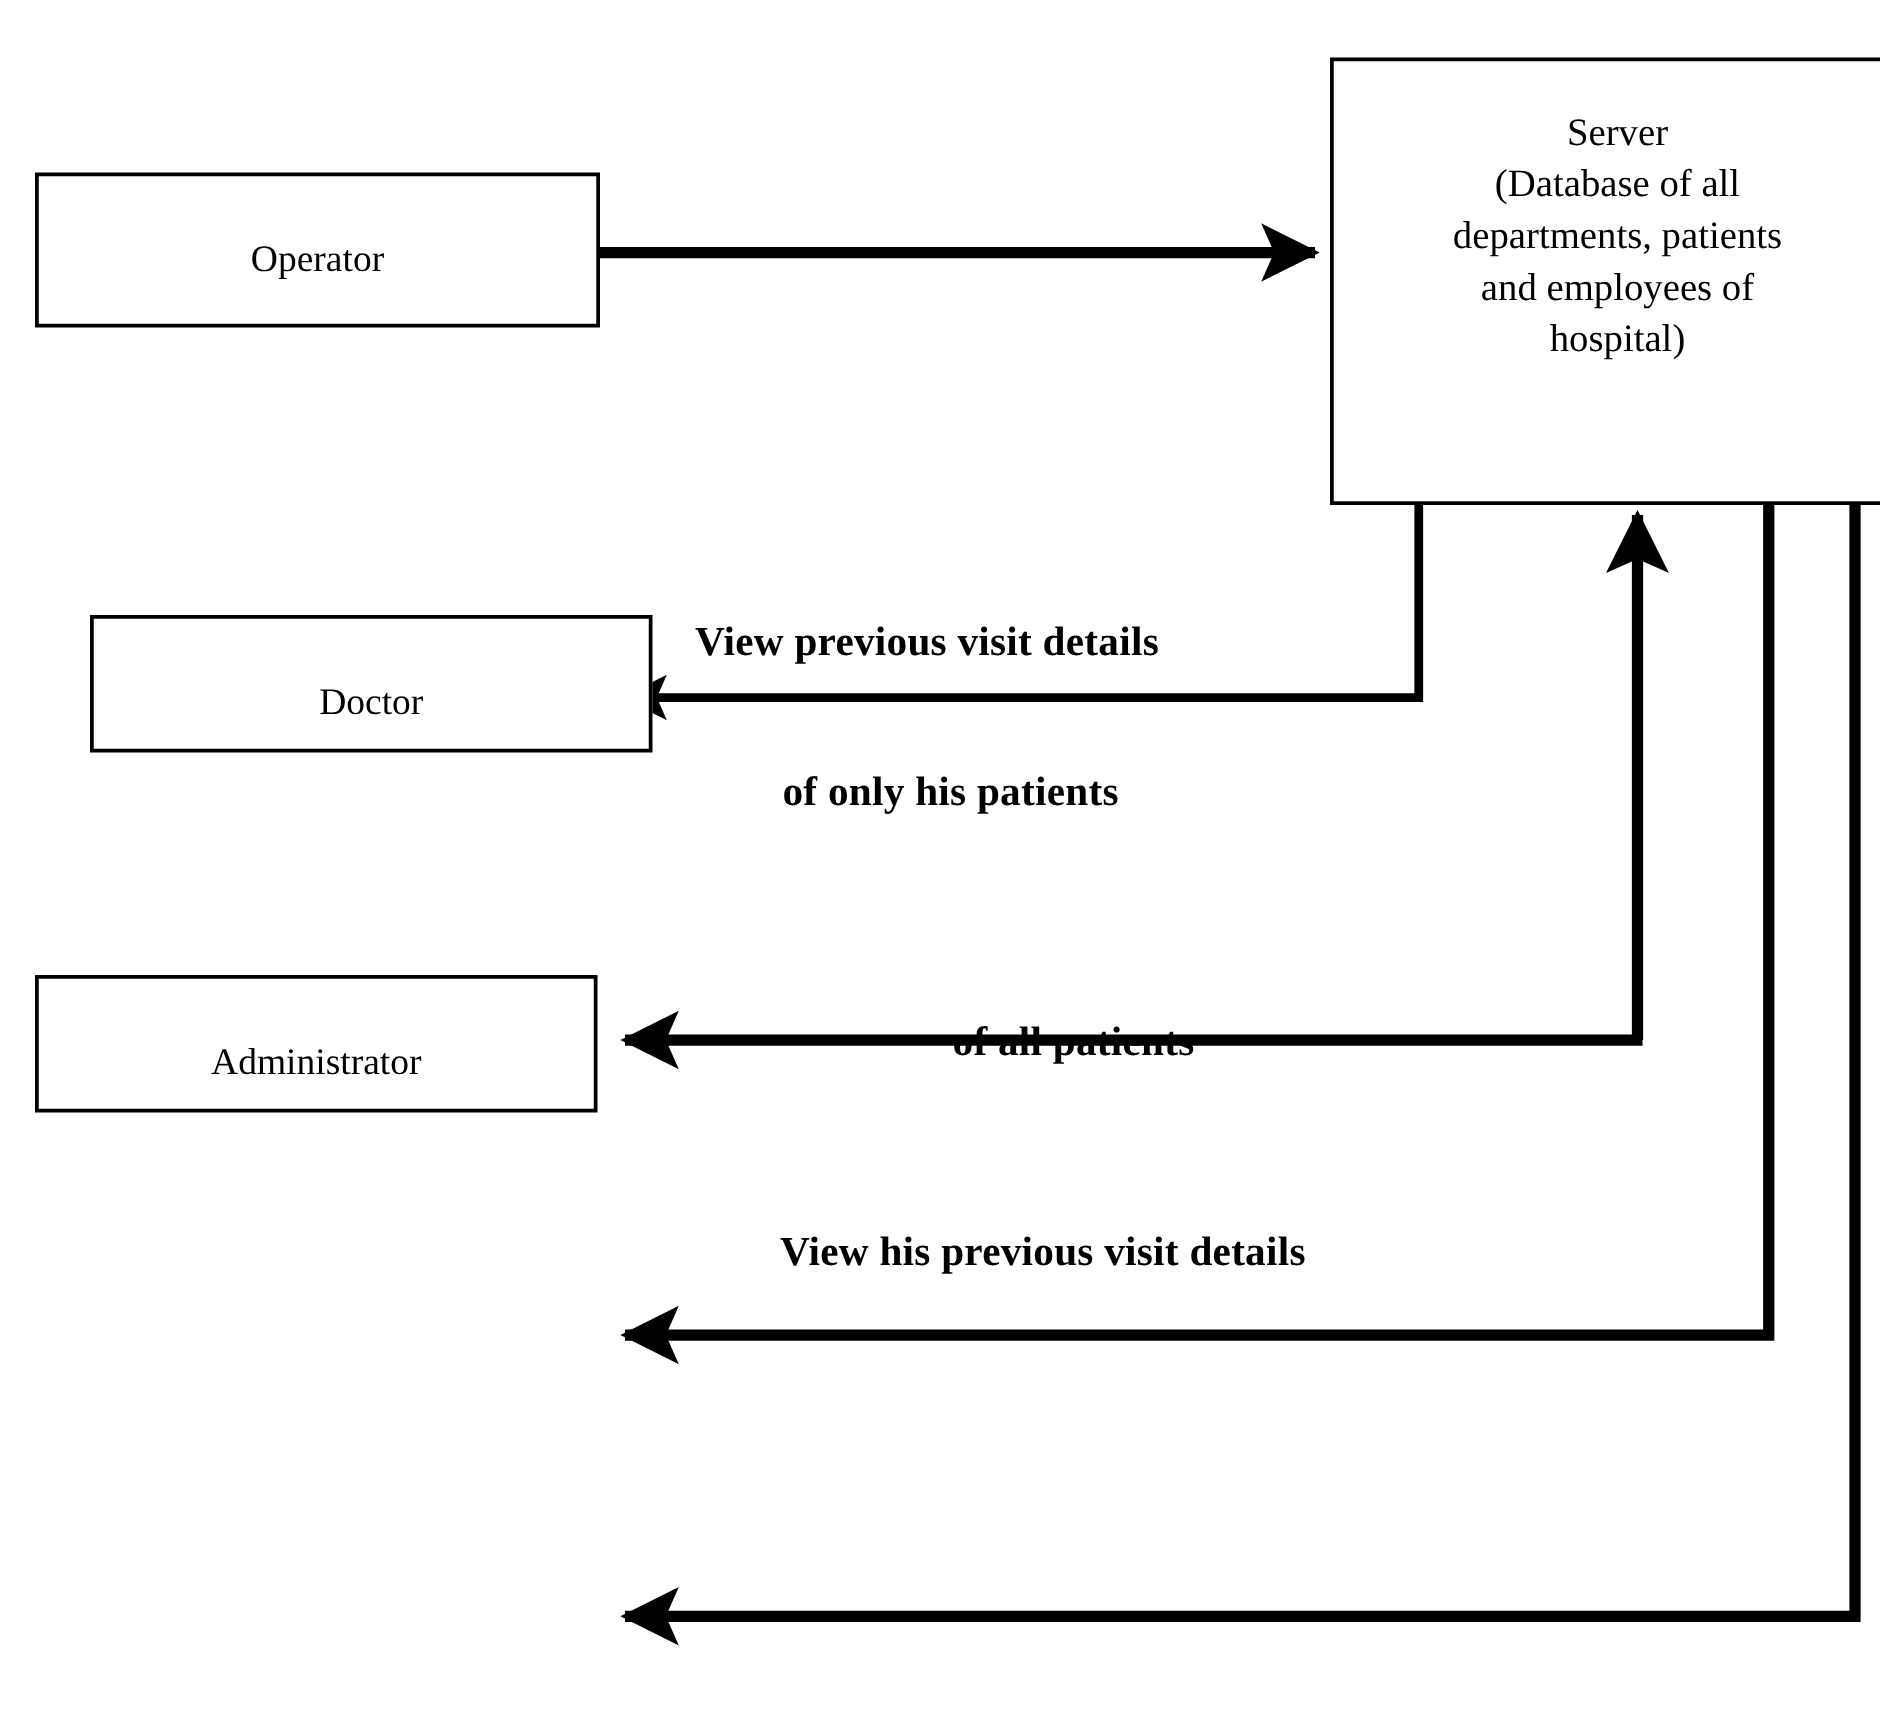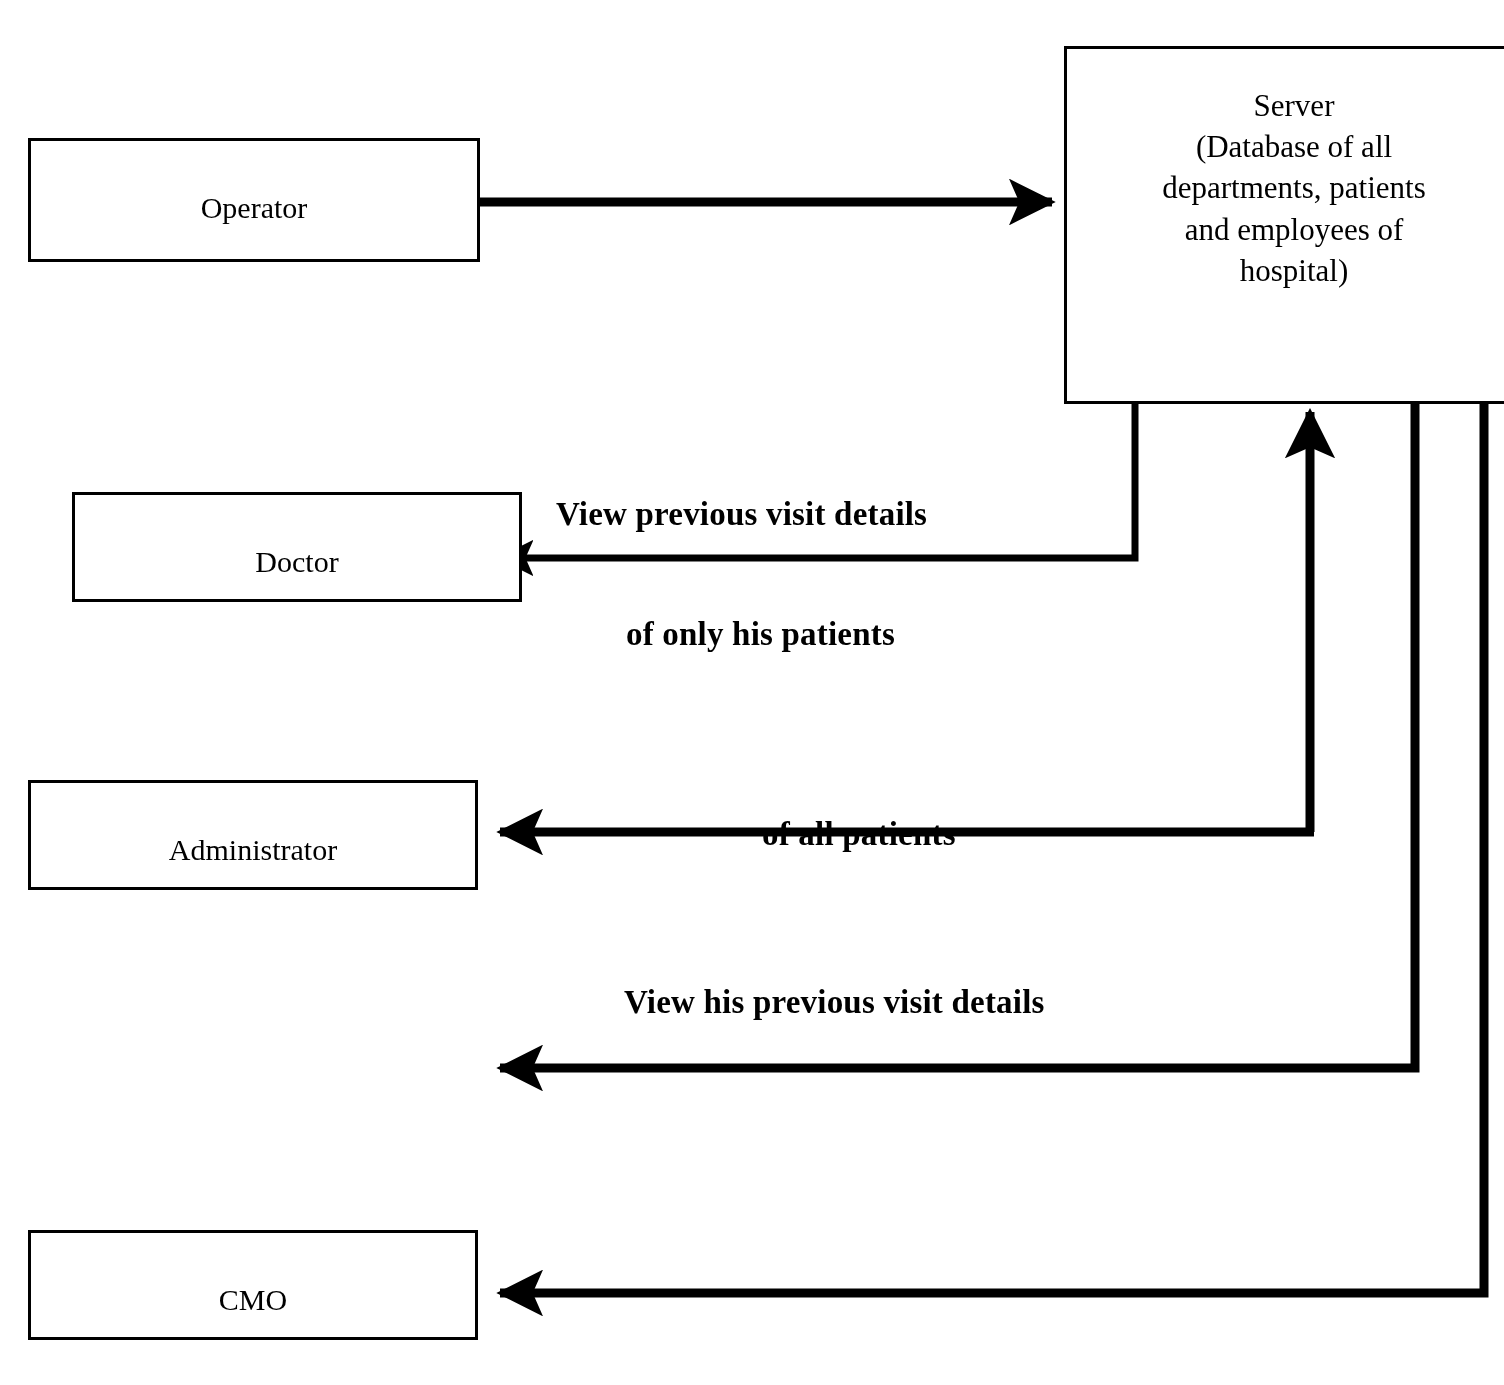--- a/index.html
+++ b/index.html
@@ -101,23 +101,20 @@
 
   <div class="node-box actor-box" id="box-doctor" style="left:28px; top:492px; width:450px; height:110px;margin-left:44px;">
     <div class="node-label">Doctor</div>
   </div>
 
   <div class="node-box actor-box" id="box-administrator" style="left:28px; top:780px; width:450px; height:110px;">
     <div class="node-label">Administrator</div>
   </div>
 
 
-  <div class="node-box actor-box" id="box-cmo" style="left:28px; top:1230px; width:450px; height:110px;">
-    <div class="node-label">CMO</div>
-  </div>
 
   <div class="node-box" id="box-server" style="left:1064px; top:46px; width:460px; height:358px;">
     <div class="node-label">Server
 (Database of all
 departments, patients
 and employees of
 hospital)</div>
   </div>
 
 

